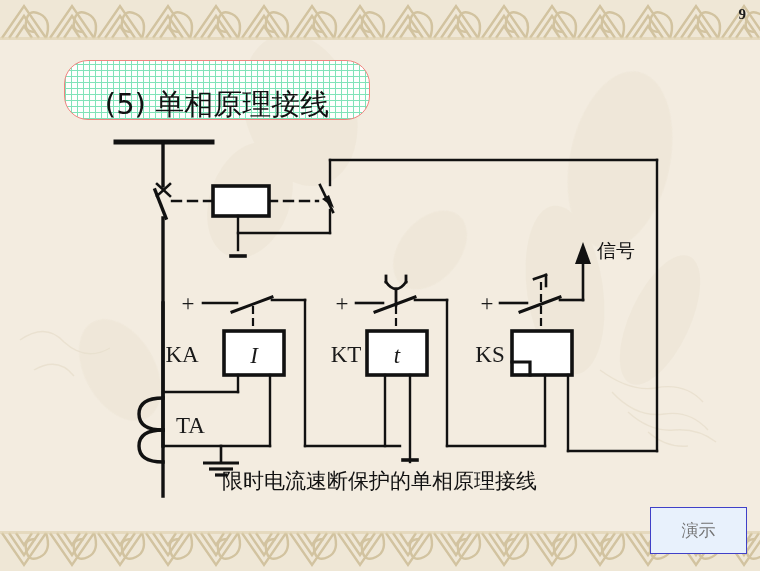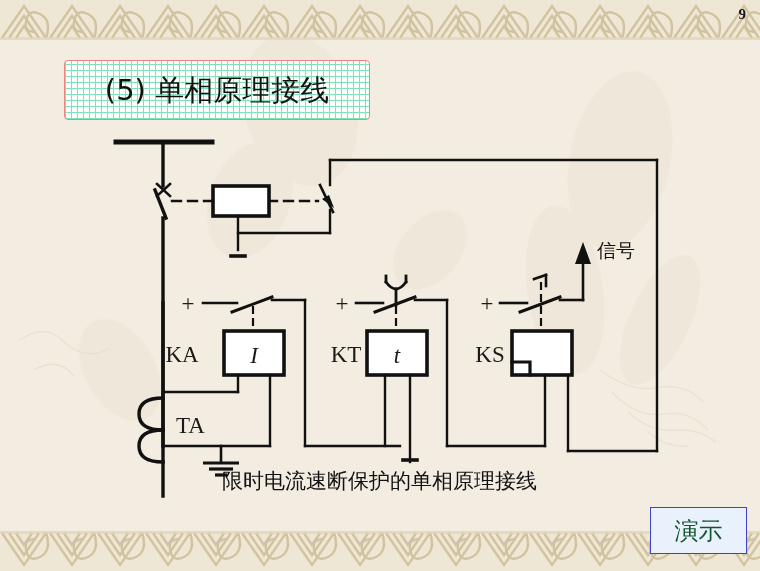--- a/index.html
+++ b/index.html
@@ -32,27 +32,27 @@
   #border-top{top:0;}
   #border-bottom{bottom:0;}
   
   #watermark{
     position:absolute;left:0;top:40px;width:760px;height:491px;
     pointer-events:none;opacity:.5;
   }
   
   #title-box{
     position:absolute;left:64px;top:60px;width:306px;height:60px;
-    border:1.6px solid #f0837f;border-radius:4px;
+    border:1.6px solid #f0837f;border-radius:24px;
     background-color:#fdfffd;
     background-image:
       repeating-linear-gradient(0deg,#7fe3b8 0 1px,transparent 1px 6px),
       repeating-linear-gradient(90deg,#7fe3b8 0 1px,transparent 1px 6px);
     box-sizing:border-box;
-    display:flex;align-items:center;justify-content:center;
+    display:flex;align-items:flex-end;justify-content:center;
   }
   #title-text{
     font-family:"DejaVu Sans", sans-serif;
     font-size:29px;color:#111;letter-spacing:0px;line-height:1;
     white-space:nowrap;
   }
   
   #circuit{position:absolute;left:0;top:0;width:760px;height:571px;}
   .lbl-serif{font-family:"Liberation Serif", serif;font-size:23px;fill:#1a1a1a;}
   .lbl-serif-it{font-family:"Liberation Serif", serif;font-style:italic;font-size:23px;fill:#1a1a1a;}
@@ -64,21 +64,21 @@
     font-size:21px;color:#111;white-space:nowrap;
   }
   
   #demo-button{
     position:absolute;left:650px;top:507px;width:97px;height:47px;
     border:1.6px solid #4040c8;background:#e8f1fc;
     box-sizing:border-box;
     display:flex;align-items:center;justify-content:center;
     cursor:pointer;
   }
-  #demo-label{font-family:"DejaVu Sans", sans-serif;font-size:24px;color:#14532d;}
+  #demo-label{font-family:"DejaVu Sans", sans-serif;font-size:17px;color:#737373;}
   
   #page-number{
     position:absolute;right:14px;top:6px;
     font-family:"Liberation Serif", serif;font-weight:bold;
     font-size:15px;color:#1a1a1a;
   }
 </style>
 </head>
 <body>
 

